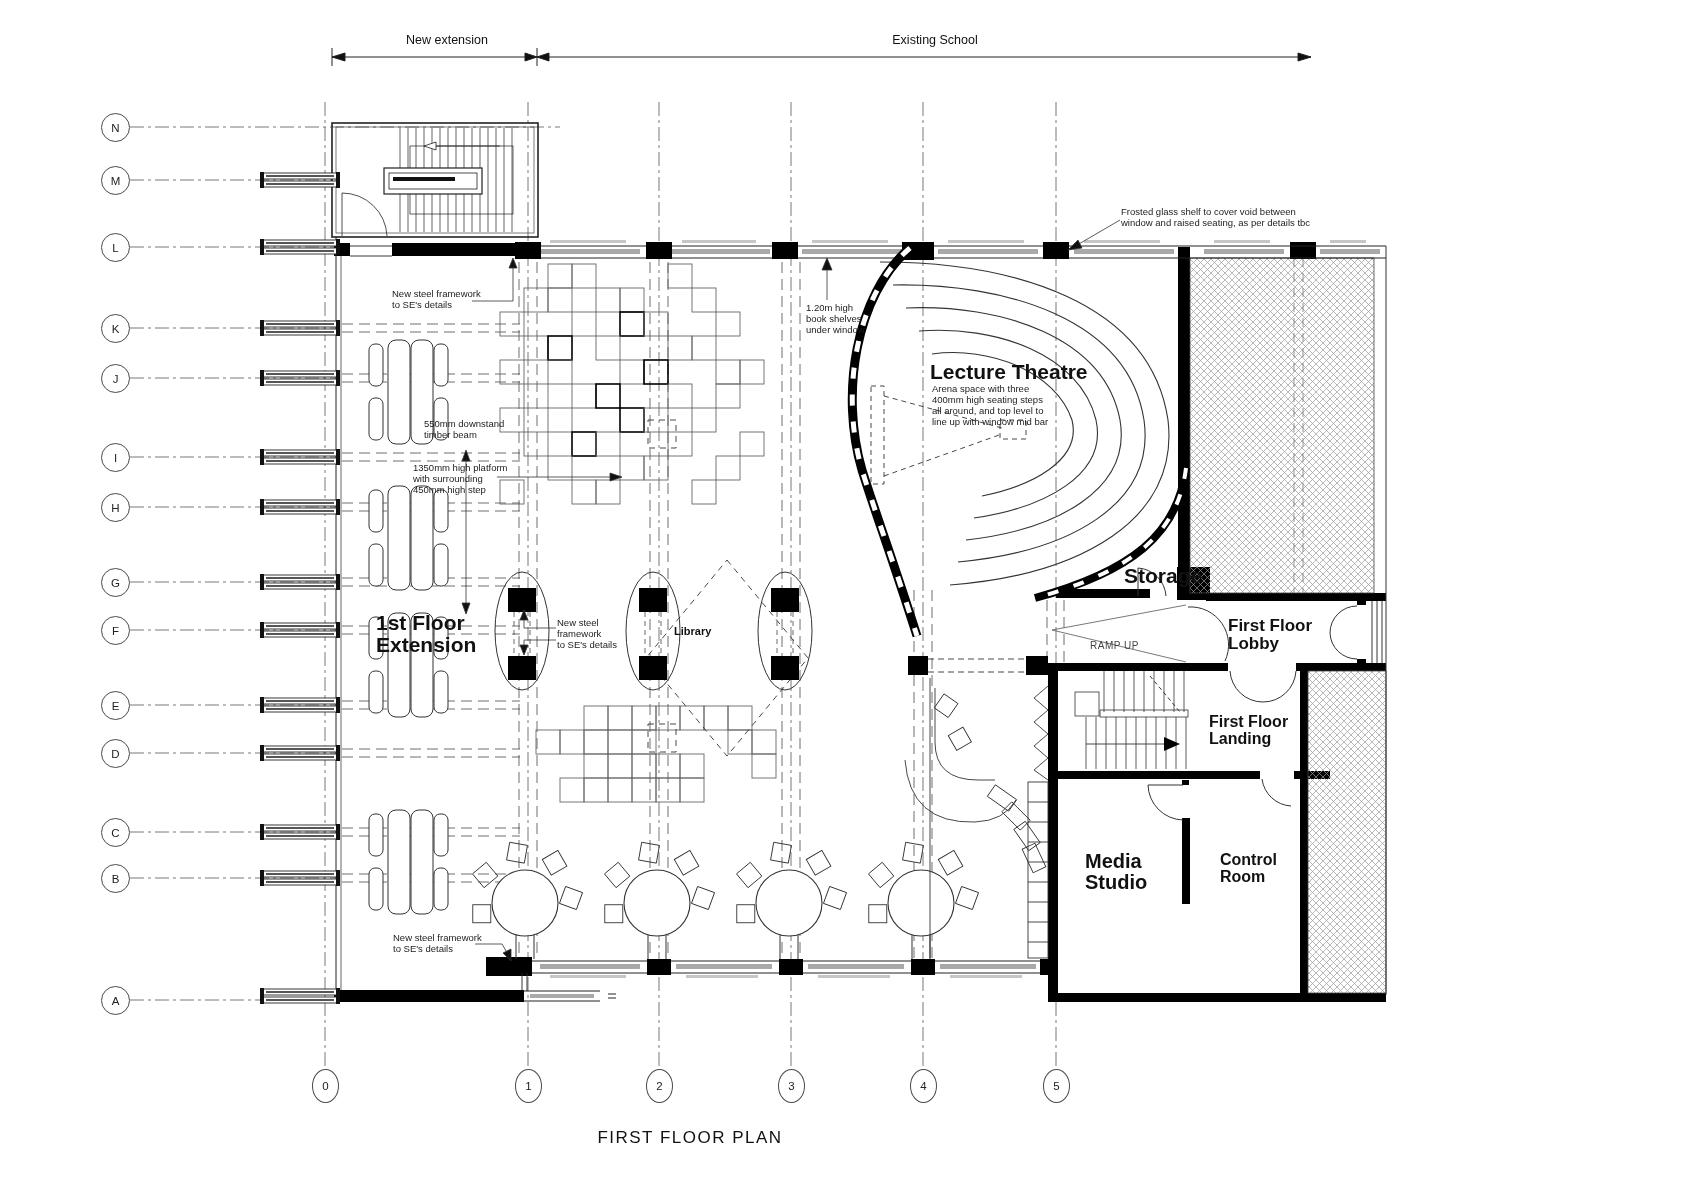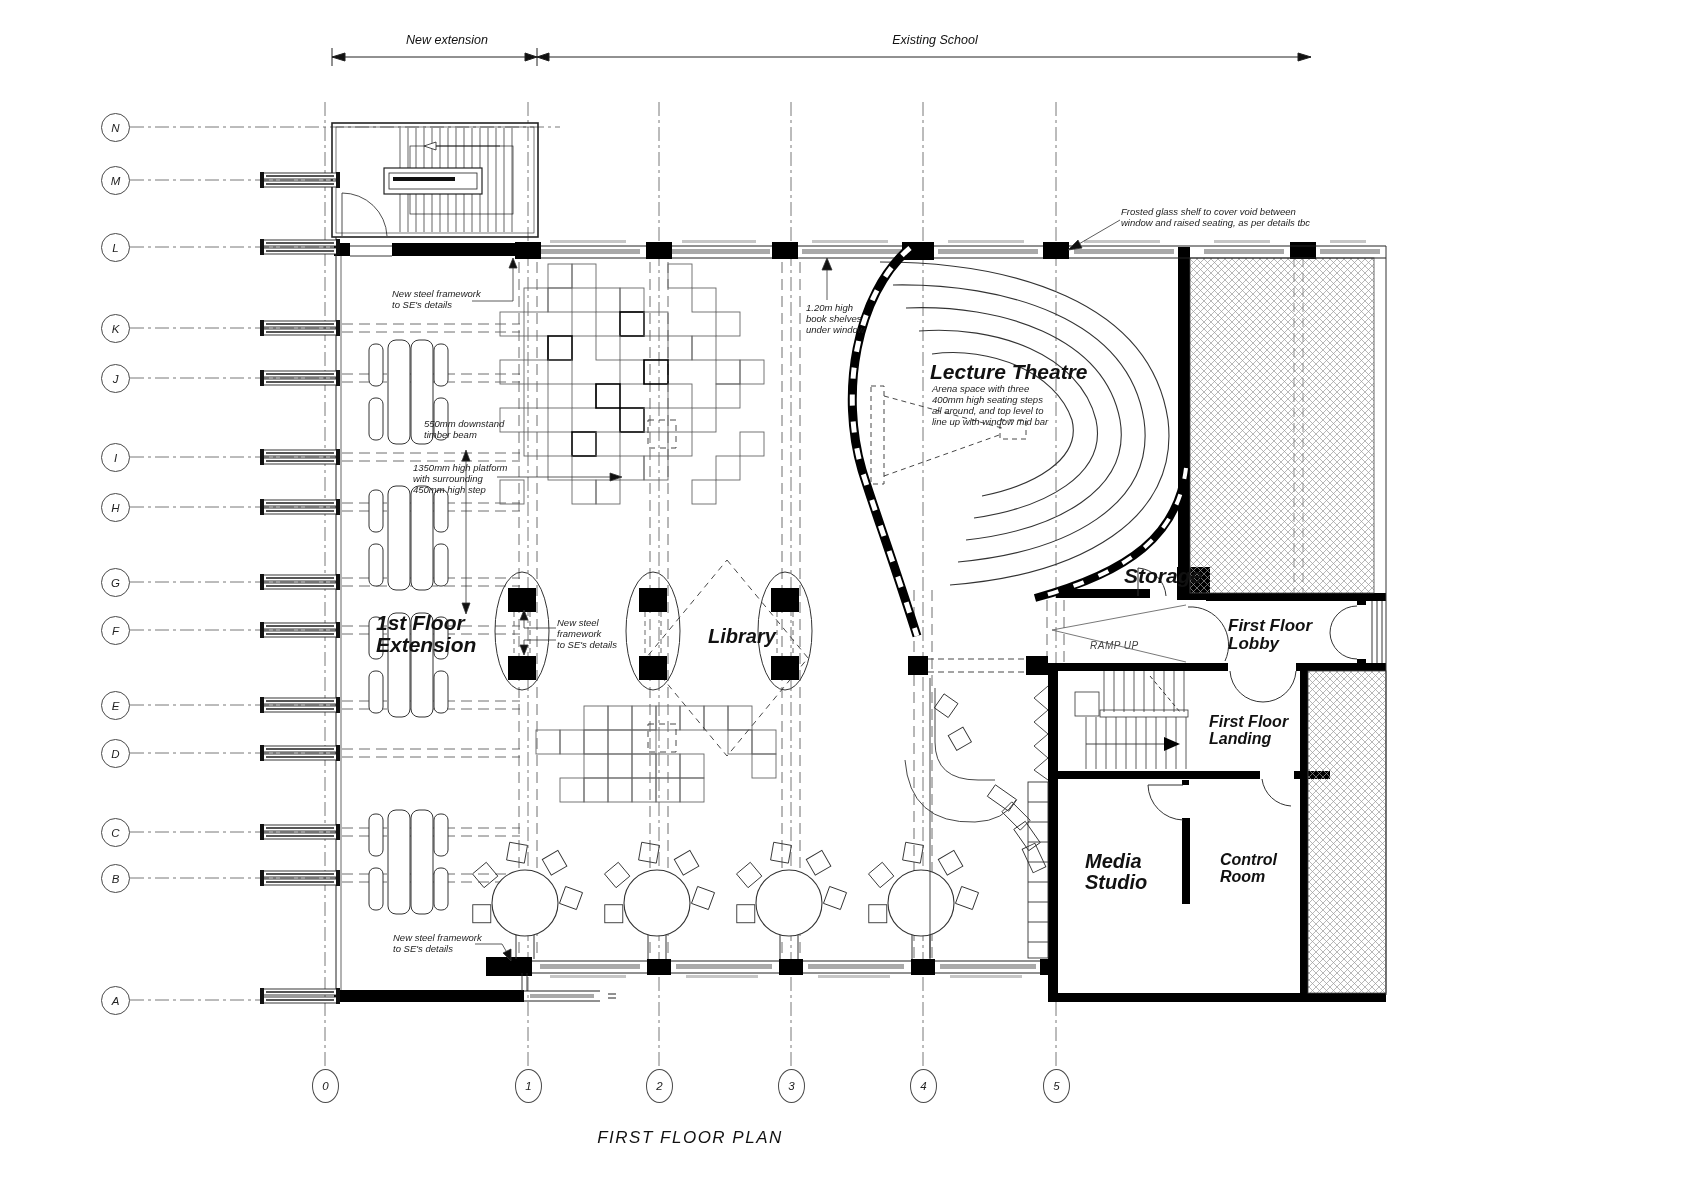--- a/index.html
+++ b/index.html
@@ -1,17 +1,17 @@
 <!DOCTYPE html>
 <html><head>
 <meta charset="utf-8">
 <style>
   html,body{margin:0;padding:0;background:#fff;}
   #canvas{position:relative;width:1700px;height:1202px;background:#fff;overflow:hidden;
-          font-family:"Liberation Sans",sans-serif;font-style:italic;}
+          font-family:"Liberation Sans",sans-serif;}
   #plan-svg{position:absolute;left:0;top:0;}
   .lbl{position:absolute;color:#111;white-space:pre-line;line-height:1.16;}
   .lbl.small{font-size:9.5px;color:#1c1c1c;}
   .lbl.bold{font-weight:bold;line-height:1.07;}
   .lbl.center{transform:translateX(-50%);text-align:center;}
   .bub{position:absolute;border:1.1px solid #4a4a4a;border-radius:50%;background:#fff;
        display:flex;align-items:center;justify-content:center;font-size:11.5px;color:#222;}
   .bub.row{width:27px;height:27px;}
   .bub.col{width:25px;height:32px;}
   #title{letter-spacing:1.5px;font-size:17px;}
@@ -630,21 +630,21 @@
 <div class="lbl small" style="left:806px;top:302px">1.20m high
 book shelves
 under window</div>
 <div class="lbl small" style="left:1121px;top:206px">Frosted glass shelf to cover void between
 window and raised seating, as per details tbc</div>
 <div class="lbl small" style="left:393px;top:932px">New steel framework
 to SE's details</div>
 
 <div class="lbl bold" style="left:376px;top:612px;font-size:21px">1st Floor
 Extension</div>
-<div class="lbl bold" style="left:708px;top:626px;font-size:20px">Library</div>
+<div class="lbl bold" style="left:674px;top:626px;font-size:11px">Library</div>
 <div class="lbl bold" style="left:930px;top:361px;font-size:21px">Lecture Theatre</div>
 <div class="lbl small" style="left:932px;top:383px">Arena space with three
 400mm high seating steps
 all around, and top level to
 line up with window mid bar</div>
 <div class="lbl bold" style="left:1124px;top:565px;font-size:21px">Storage</div>
 <div class="lbl" id="ramp-label" style="left:1090px;top:624px">RAMP UP</div>
 <div class="lbl bold" style="left:1228px;top:617px;font-size:17px">First Floor
 Lobby</div>
 <div class="lbl bold" style="left:1209px;top:713px;font-size:16px">First Floor

